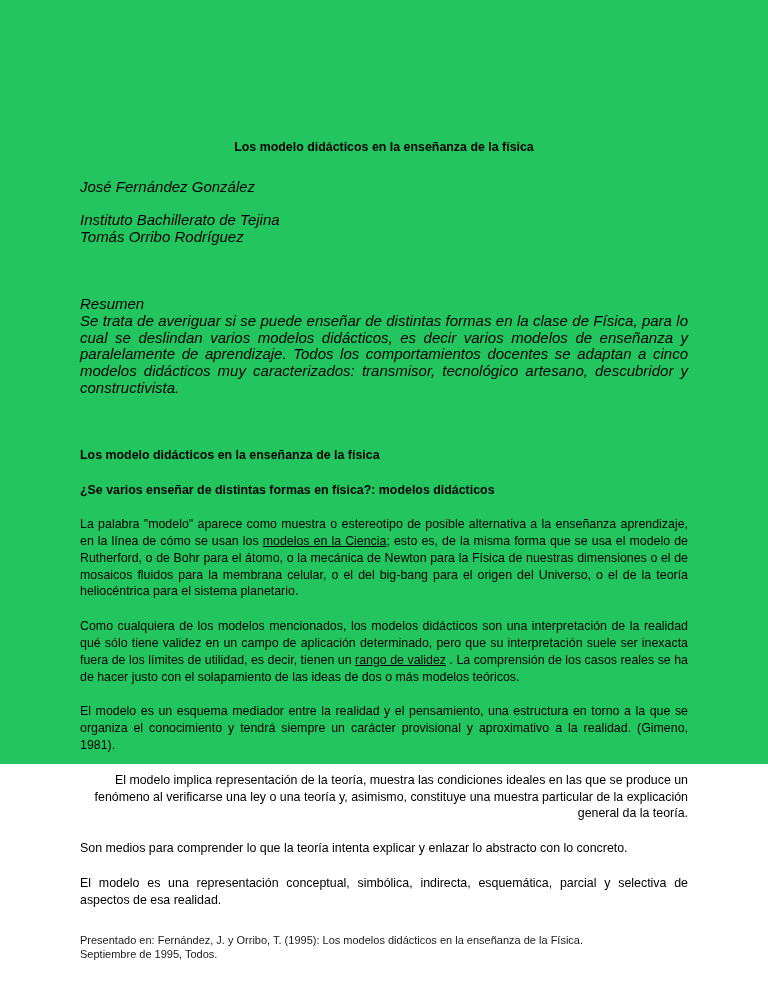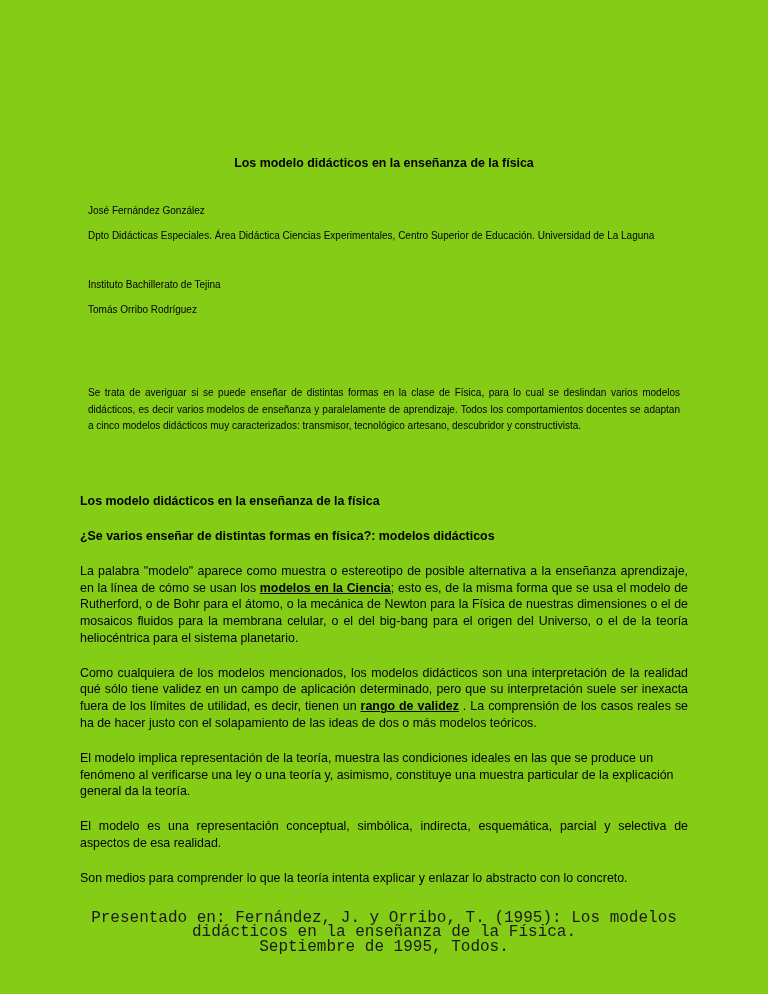--- a/index.html
+++ b/index.html
@@ -10,37 +10,38 @@
   body {
     width: 768px;
     height: 994px;
     font-family: "Liberation Sans", sans-serif;
     color: #000000;
     -webkit-font-smoothing: antialiased;
   }
   .page {
     position: relative;
     width: 768px;
-    height: 994px;
-    background: #84cc16;
+    height: 764px;
+    background: #22c55e;
     box-sizing: border-box;
-    padding: 16px 80px;
+    padding: 0 80px;
   }
   .doc-title {
     text-align: center;
     font-weight: bold;
     font-size: 12.4px;
     line-height: 1.35;
     margin: 0;
     padding-top: 139px;
   }
   .block {
-    font-size: 10px;
+    font-size: 15px;
     line-height: 16.8px;
-    margin: 8px;
+    margin: 0;
+    font-style: italic;
   }
   .justified {
     text-align: justify;
     text-justify: inter-word;
   }
   .left {
     text-align: left;
   }
   .affil-block {
     padding-top: 23px;
@@ -65,72 +66,72 @@
   }
   .para {
     font-size: 12.4px;
     line-height: 16.8px;
     margin: 0;
     padding-top: 18px;
     text-align: justify;
     text-justify: inter-word;
   }
   .para.ragged {
-    text-align: left;
+    text-align: right;
   }
   .underline {
     text-decoration: underline;
-    font-weight: bold;
   }
   .footer {
     padding-top: 24px;
-    font-family: Liberation Mono, monospace;
-    font-size: 16px;
+    font-family: Liberation Sans, sans-serif;
+    font-size: 11px;
     line-height: 14.6px;
-    text-align: center;
+    text-align: left;
     color: #1a1a1a;
   }
   .footer div {
     white-space: pre-wrap;
   }
 </style>
 </head>
 <body>
 
 <div class="page">
 
   <h1 class="doc-title">Los modelo didácticos en la enseñanza de la física</h1>
 
   <div class="affil-block">
     <div class="block left">José Fernández González</div>
-    <div class="block justified">Dpto Didácticas Especiales. Área Didáctica Ciencias Experimentales, Centro Superior de Educación. Universidad de La Laguna</div>
   </div>
 
   <div class="author-block-2">
     <div class="block left">Instituto Bachillerato de Tejina</div>
     <div class="block left">Tomás Orribo Rodríguez</div>
   </div>
 
   <div class="resumen-block">
+    <div class="block left">Resumen</div>
     <div class="block justified">Se trata de averiguar si se puede enseñar de distintas formas en la clase de Física, para lo cual se deslindan varios modelos didácticos, es decir varios modelos de enseñanza y paralelamente de aprendizaje. Todos los comportamientos docentes se adaptan a cinco modelos didácticos muy caracterizados: transmisor, tecnológico artesano, descubridor y constructivista.</div>
   </div>
 
   <div class="heading heading-1">Los modelo didácticos en la enseñanza de la física</div>
 
   <div class="heading heading-2">¿Se varios enseñar de distintas formas en física?: modelos didácticos</div>
 
   <p class="para"><span>La palabra "modelo" aparece como muestra o estereotipo de posible alternativa a la enseñanza aprendizaje, en la línea de cómo se usan los </span><span class="underline">modelos en la Ciencia</span><span>; esto es, de la misma forma que se usa el modelo de Rutherford, o de Bohr para el átomo, o la mecánica de Newton para la Física de nuestras dimensiones o el de mosaicos fluidos para la membrana celular, o el del big-bang para el origen del Universo, o el de la teoría heliocéntrica para el sistema planetario.</span></p>
 
   <p class="para"><span>Como cualquiera de los modelos mencionados, los modelos didácticos son una interpretación de la realidad qué sólo tiene validez en un campo de aplicación determinado, pero que su interpretación suele ser inexacta fuera de los límites de utilidad, es decir, tienen un </span><span class="underline">rango de validez</span><span> . La comprensión de los casos reales se ha de hacer justo con el solapamiento de las ideas de dos o más modelos teóricos.</span></p>
 
+  <p class="para">El modelo es un esquema mediador entre la realidad y el pensamiento, una estructura en torno a la que se organiza el conocimiento y tendrá siempre un carácter provisional y aproximativo a la realidad. (Gimeno, 1981).</p>
 
   <p class="para ragged">El modelo implica representación de la teoría, muestra las condiciones ideales en las que se produce un fenómeno al verificarse una ley o una teoría y, asimismo, constituye una muestra particular de la explicación general da la teoría.</p>
 
+  <p class="para">Son medios para comprender lo que la teoría intenta explicar y enlazar lo abstracto con lo concreto.</p>
+
   <p class="para">El modelo es una representación conceptual, simbólica, indirecta, esquemática, parcial y selectiva de aspectos de esa realidad.</p>
-
-  <p class="para">Son medios para comprender lo que la teoría intenta explicar y enlazar lo abstracto con lo concreto.</p>
 
   <div class="footer">
     <div>Presentado en: Fernández, J. y Orribo, T. (1995): Los modelos didácticos en la enseñanza de la Física.</div>
     <div>Septiembre de 1995, Todos.</div>
   </div>
 
 </div>
 
 </body></html>

